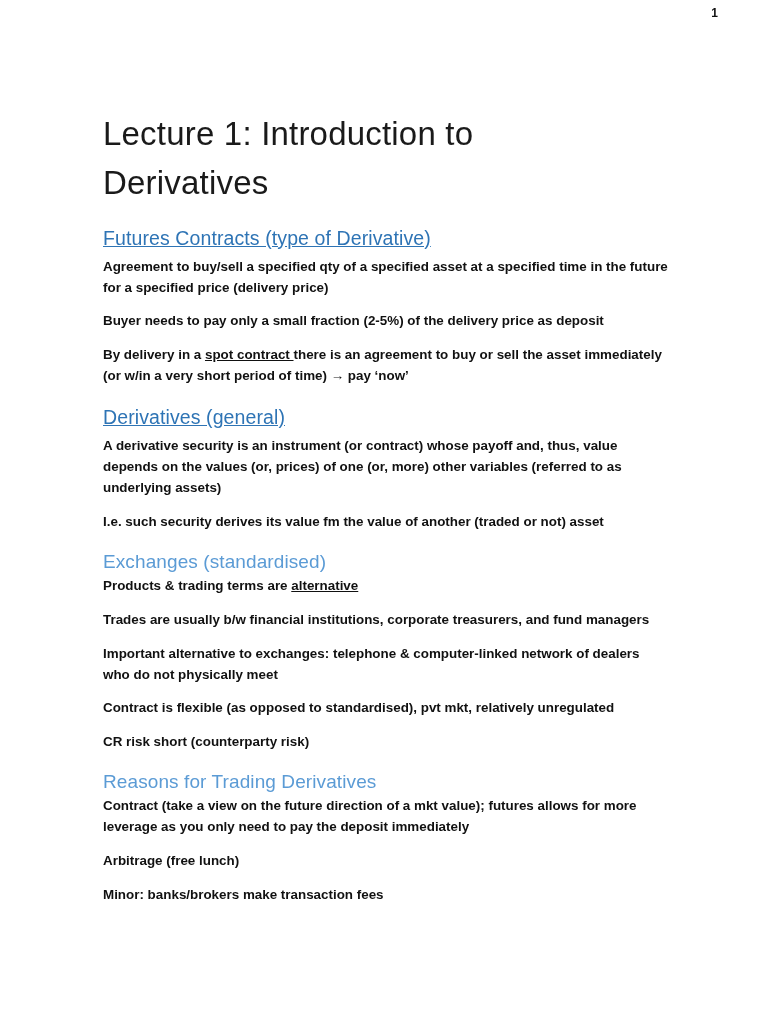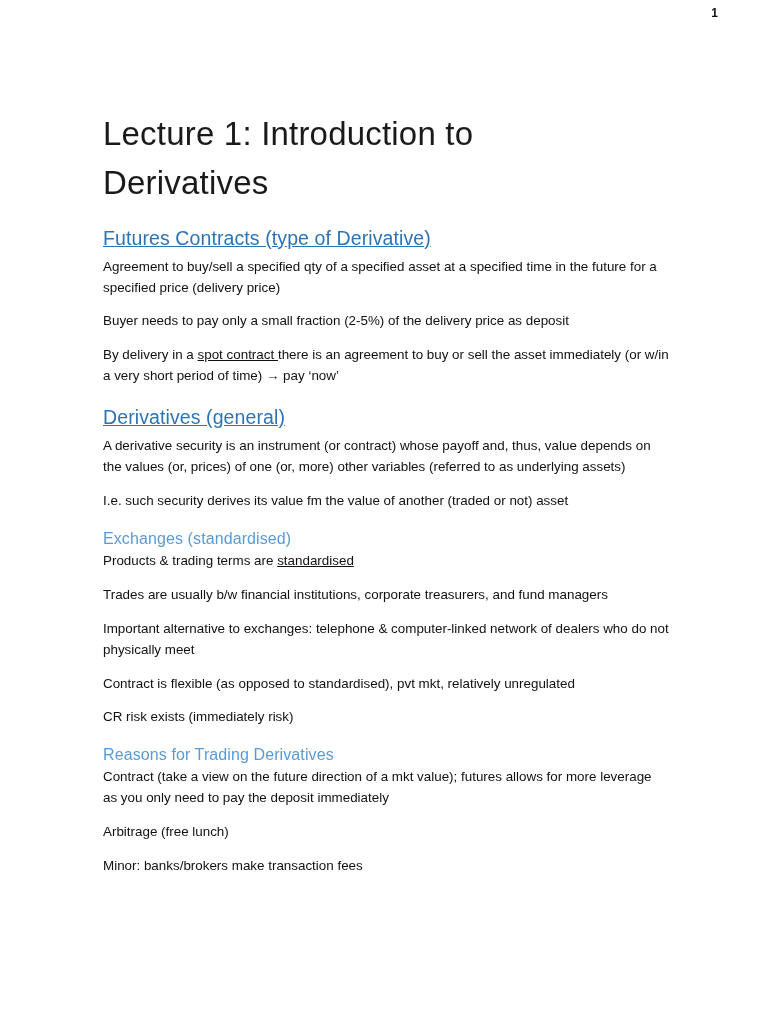--- a/index.html
+++ b/index.html
@@ -38,29 +38,29 @@
   }
   h2.section-heading {
     font-size: 19.5px;
     font-weight: 400;
     color: #2E74B5;
     margin: 19px 0 7px 0;
     letter-spacing: 0.1px;
     text-decoration: underline;
   }
   h3.sub-heading {
-    font-size: 16px;
+    font-size: 19px;
     font-weight: 400;
     color: #5B9BD5;
     margin: 18px 0 3px 0;
     letter-spacing: 0.1px;
   }
   p.body-para {
     font-size: 13.4px;
-    font-weight: 400;
+    font-weight: 700;
     line-height: 1.56;
     margin: 0 0 13px 0;
     color: #111111;
   }
   .u { text-decoration: underline; }
 </style>
 </head>
 <body>
 
 <div class="page-number">1</div>
@@ -72,25 +72,25 @@
   <h2 class="section-heading">Futures Contracts (type of Derivative)</h2>
   <p class="body-para">Agreement to buy/sell a specified qty of a specified asset at a specified time in the future for a specified price (delivery price)</p>
   <p class="body-para">Buyer needs to pay only a small fraction (2-5%) of the delivery price as deposit</p>
   <p class="body-para"><span>By delivery in a </span><span class="u">spot contract </span><span>there is an agreement to buy or sell the asset immediately (or w/in a very short period of time) → pay ‘now’</span></p>
 
   <h2 class="section-heading">Derivatives (general)</h2>
   <p class="body-para">A derivative security is an instrument (or contract) whose payoff and, thus, value depends on the values (or, prices) of one (or, more) other variables (referred to as underlying assets)</p>
   <p class="body-para">I.e. such security derives its value fm the value of another (traded or not) asset</p>
 
   <h3 class="sub-heading">Exchanges (standardised)</h3>
-  <p class="body-para"><span>Products &amp; trading terms are </span><span class="u">standardised</span></p>
+  <p class="body-para"><span>Products &amp; trading terms are </span><span class="u">alternative</span></p>
 
   <p class="body-para">Trades are usually b/w financial institutions, corporate treasurers, and fund managers</p>
   <p class="body-para">Important alternative to exchanges: telephone &amp; computer-linked network of dealers who do not physically meet</p>
   <p class="body-para">Contract is flexible (as opposed to standardised), pvt mkt, relatively unregulated</p>
-  <p class="body-para">CR risk exists (immediately risk)</p>
+  <p class="body-para">CR risk short (counterparty risk)</p>
 
   <h3 class="sub-heading">Reasons for Trading Derivatives</h3>
   <p class="body-para">Contract (take a view on the future direction of a mkt value); futures allows for more leverage as you only need to pay the deposit immediately</p>
   <p class="body-para">Arbitrage (free lunch)</p>
   <p class="body-para">Minor: banks/brokers make transaction fees</p>
 
 </div>
 
 </body></html>

